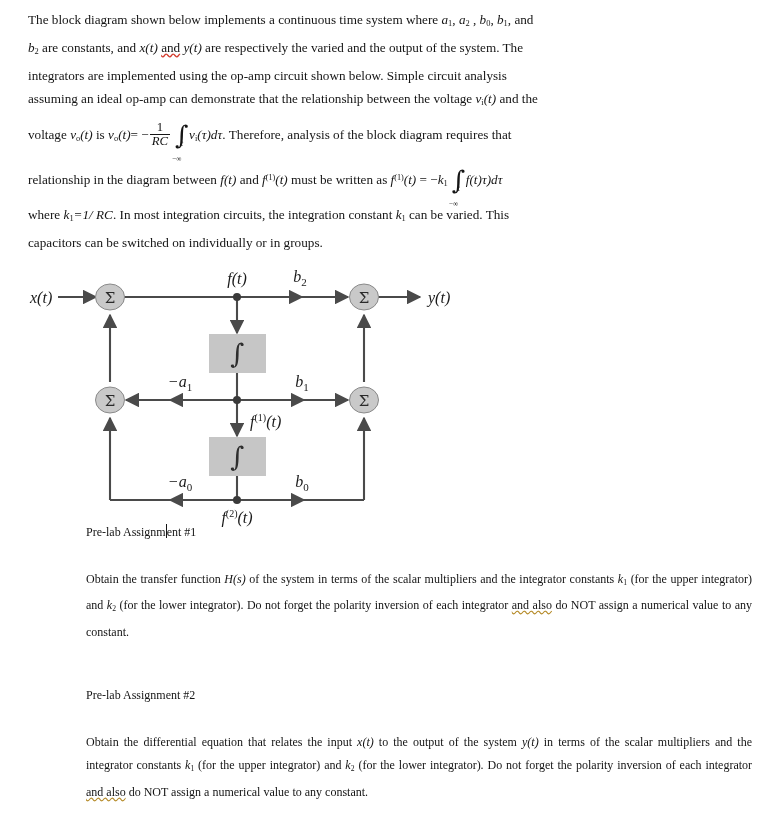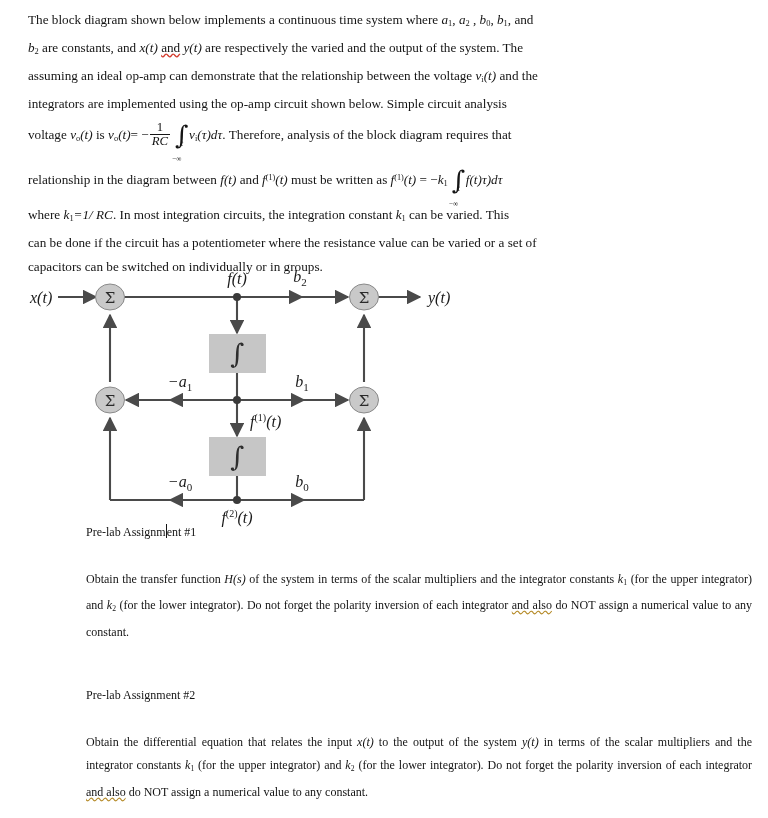--- a/index.html
+++ b/index.html
@@ -160,27 +160,27 @@
 
     <span class="ln">
       <span class="nw"><i>b</i><sub>2</sub></span>
       <span>are constants, and</span>
       <span class="mi">x(t)</span>
       <span class="sq-red">and</span>
       <span class="mi">y(t)</span>
       <span>are respectively the varied and the output of the system.  The</span>
     </span>
 
+    <span class="ln">integrators are implemented using the op-amp circuit shown below.  Simple circuit analysis</span>
+
     <span class="ln">
       <span>assuming an ideal op-amp can demonstrate that the relationship between the voltage</span>
       <span class="nw"><i>v</i><sub>i</sub><i>(t)</i></span>
       <span>and the</span>
     </span>
-
-    <span class="ln">integrators are implemented using the op-amp circuit shown below.  Simple circuit analysis</span>
 
     <span class="ln eqline">
       <span>voltage</span>
       <span class="nw"><i>v</i><sub>o</sub><i>(t)</i></span>
       <span>is</span>
       <span class="nw"><i>v</i><sub>o</sub><i>(t)</i></span><span>= −</span><span class="frac"><span class="num">1</span><span class="den">RC</span></span><span class="integ"><span class="up">t</span><span class="sym">∫</span><span class="lo">−∞</span></span><span class="nw"><i>v</i><sub>i</sub><i>(τ)dτ</i></span><span>.  Therefore, analysis of the block diagram requires that</span>
     </span>
 
 
     <span class="ln eqline">
@@ -192,21 +192,20 @@
       <span class="nw"><i>f</i><sup>(1)</sup><i>(t)</i> = −<i>k</i><sub>1</sub><span class="integ"><span class="up">t</span><span class="sym">∫</span><span class="lo">−∞</span></span><i>f(t)</i><i>τ</i><i>)dτ</i></span>
     </span>
 
     <span class="ln">
       <span>where</span>
       <span class="nw"><i>k</i><sub>1</sub><span class="mi">=1/ RC</span></span><span>.  In most integration circuits, the integration constant</span>
       <span class="nw"><i>k</i><sub>1</sub></span>
       <span>can be varied.  This</span>
     </span>
 
-    <span class="ln">can be done if the circuit has a potentiometer where the resistance value can be varied or a set of</span>
     <span class="ln">capacitors can be switched on individually or in groups.</span>
   </div>
 
   <div id="diagram">
     <svg width="500" height="278" viewBox="0 0 500 278" xmlns="http://www.w3.org/2000/svg">
       <defs>
         <marker id="arw" viewBox="0 0 10 10" refX="9" refY="5" markerWidth="7" markerHeight="7" orient="auto-start-reverse">
           <path d="M 0 0 L 10 5 L 0 10 z" fill="#4a4a4a"></path>
         </marker>
         <marker id="arwmid" viewBox="0 0 10 10" refX="5" refY="5" markerWidth="7" markerHeight="7" orient="auto-start-reverse">

